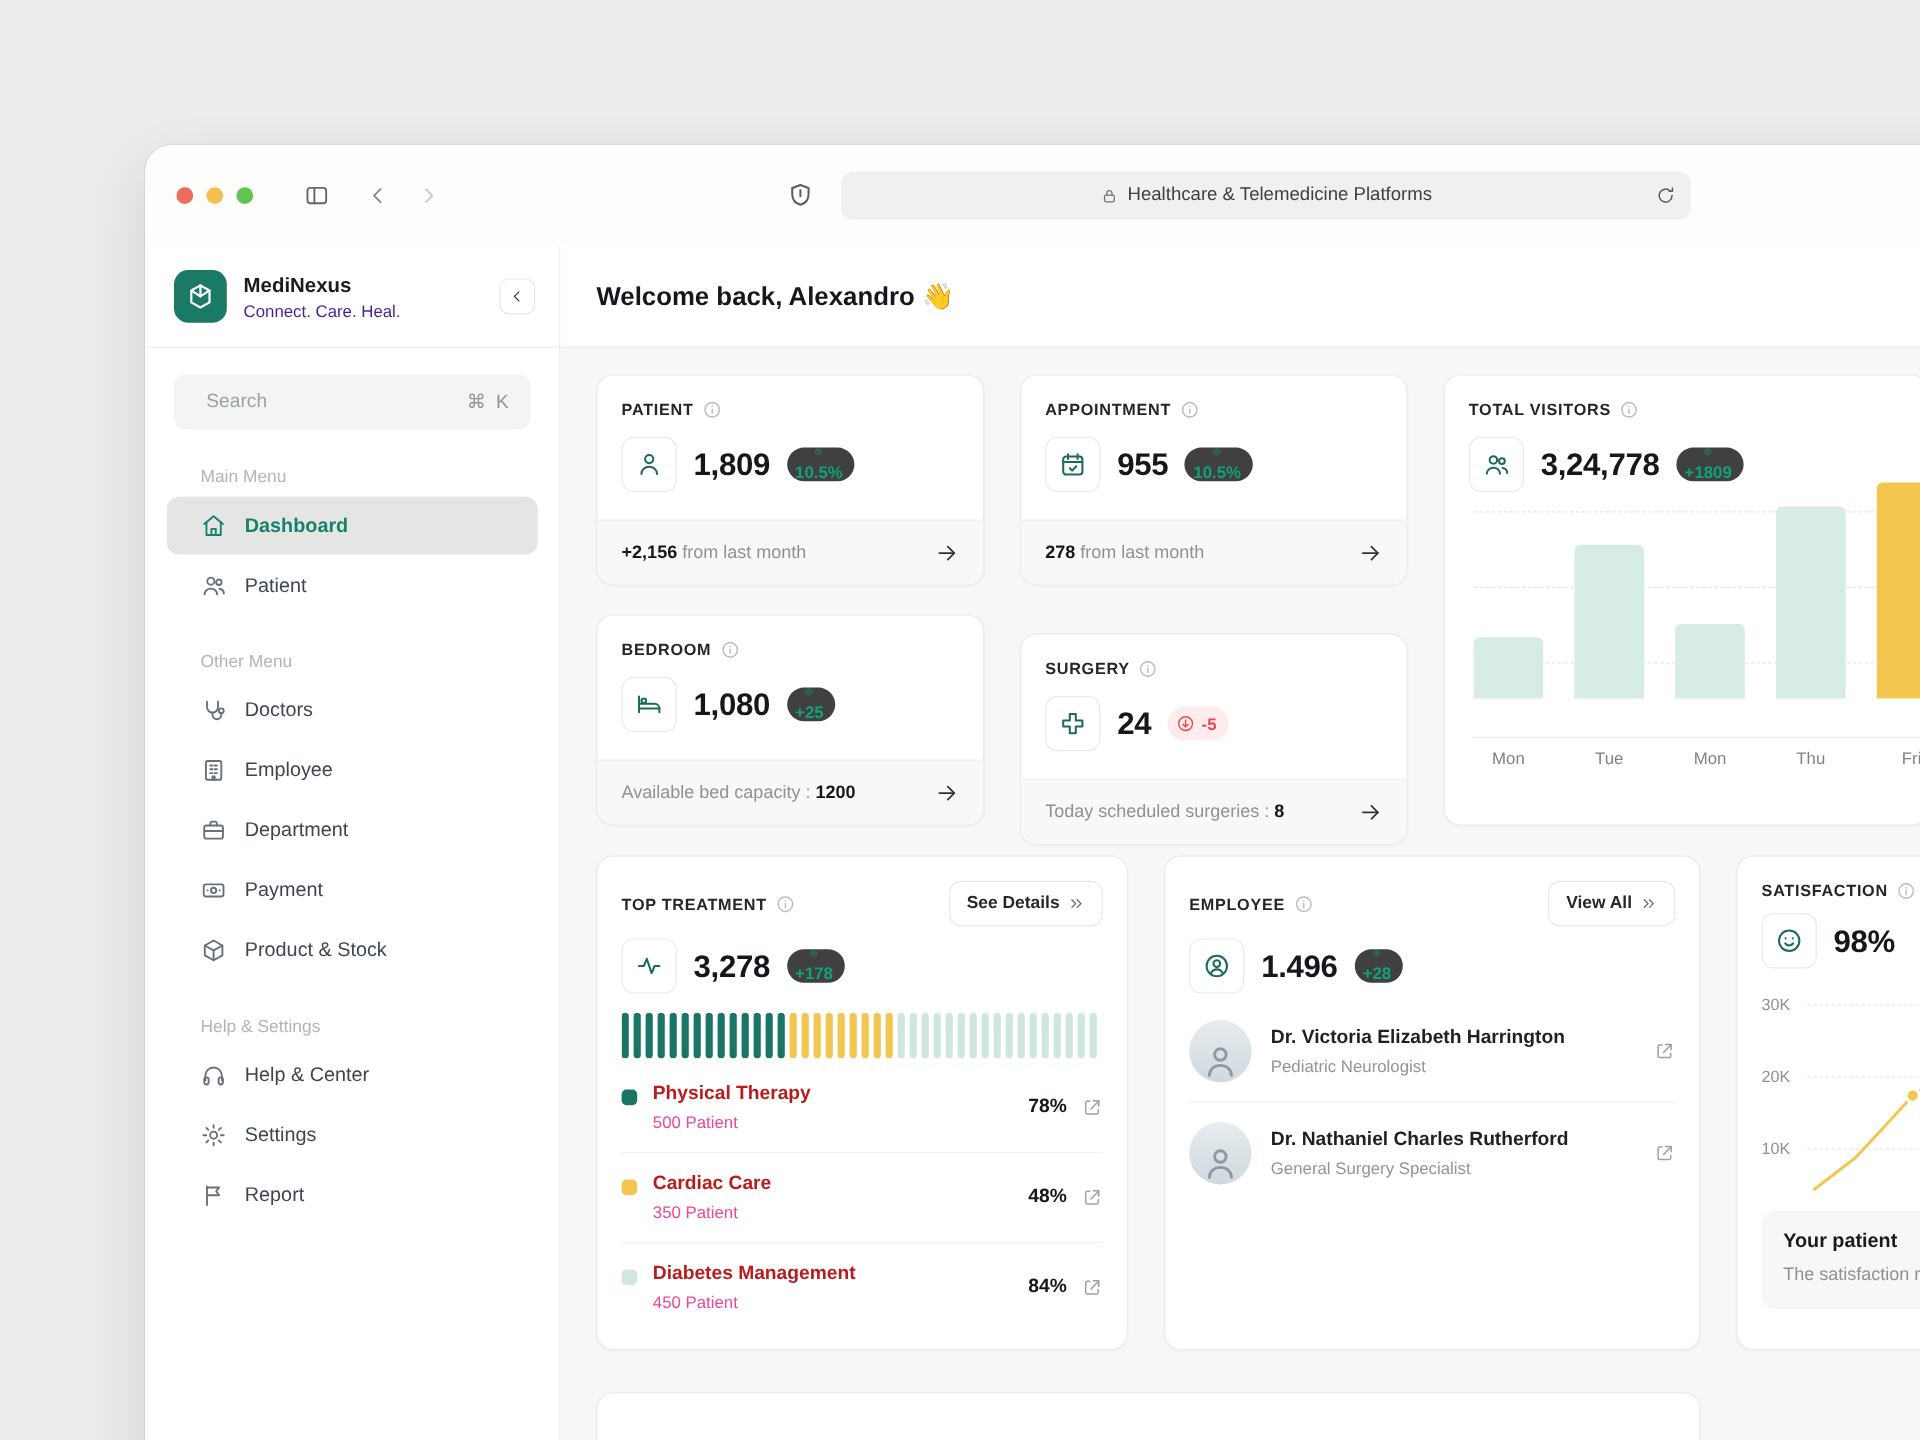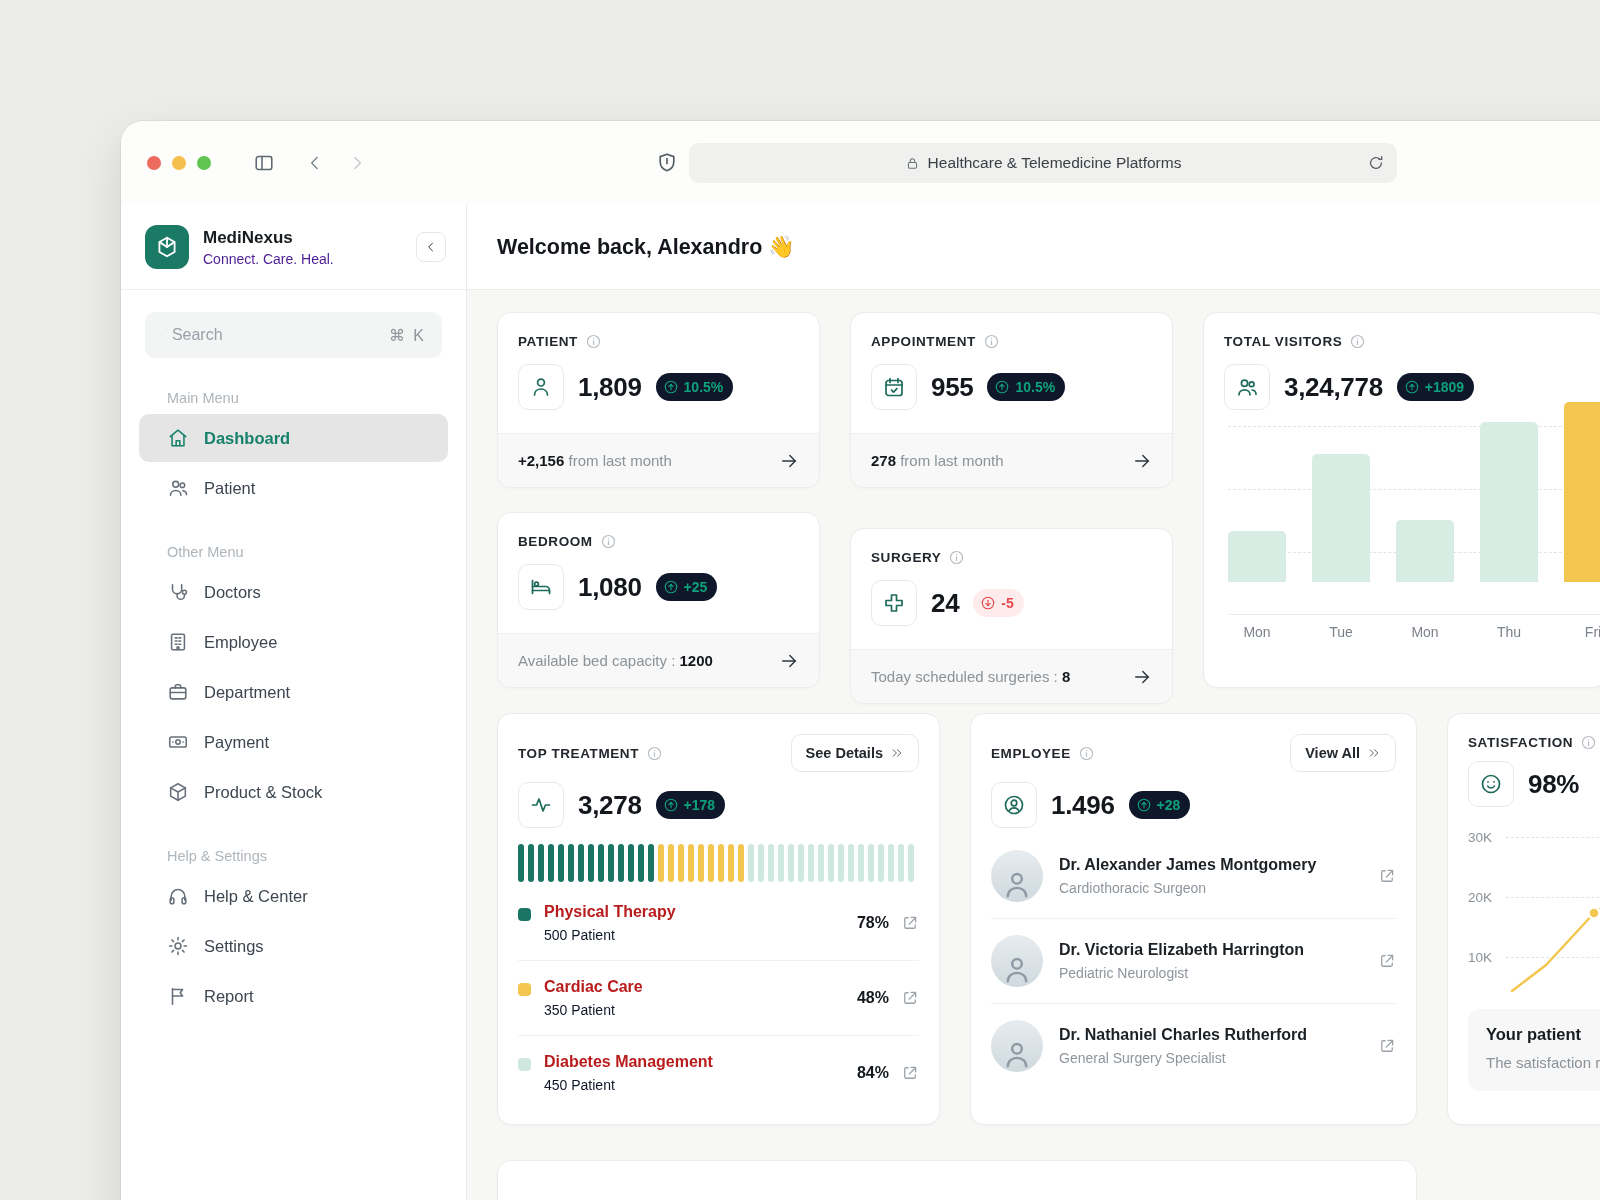--- a/index.html
+++ b/index.html
@@ -23,21 +23,21 @@
   .toolbar { position:relative; height:84px; background:#fdfdfc; display:flex; align-items:center; padding:0 26px; }
   .lights { display:flex; gap:11px; }
   .light { width:14px; height:14px; border-radius:50%; }
   .light.r{background:#ec6a5e}.light.y{background:#f4bf4f}.light.g{background:#61c554}
   .tb-ic { color:#5f6871; }
   .tb-panel { margin-left:42px; }
   .tb-back { margin-left:30px; color:#7c858d; }
   .tb-fwd  { margin-left:22px; color:#c3c8cc; }
   .tb-shield { position:absolute; left:534px; top:30px; color:#565e66; }
   .urlbar {
-    position:absolute; left:568px; top:22px; width:708px; height:40px;
+    position:absolute; left:580px; top:22px; width:708px; height:40px;
     background:#f0f0ef; border-radius:10px; display:flex; align-items:center; justify-content:center; gap:8px;
     color:#3c4146; font-size:15.5px;
   }
   .urlbar .lock { color:#6a7279; }
   .urlbar .reload { position:absolute; right:12px; color:#585f66; }
 
   
   .sidebar { position:absolute; left:0; top:84px; width:346px; bottom:0; background:#fff; border-right:1px solid #ebebea; }
   .brand { height:85px; display:flex; align-items:center; gap:14px; padding:0 20px 0 24px; border-bottom:1px solid #f0f0ef; }
   .logo { width:44px; height:44px; border-radius:12px; background:#1b7a66; display:flex; align-items:center; justify-content:center; color:#fff; }
@@ -65,21 +65,21 @@
   .card-head { display:flex; align-items:center; gap:7px; padding:20px 20px 0; }
   .card-title { font-size:13.5px; font-weight:700; letter-spacing:.6px; color:#22272d; }
   .info { color:#b7bdc3; }
   .head-btn { margin-left:auto; display:flex; align-items:center; gap:7px; height:38px; padding:0 14px; border:1px solid #e6e7e7; border-radius:10px; background:#fff; font-size:14.5px; font-weight:600; color:#23282e; cursor:pointer; font-family:inherit; }
   .head-btn .dch { color:#595f65; }
 
   .stat-row { display:flex; align-items:center; gap:14px; padding:14px 20px 0; }
   .icon-box { width:46px; height:46px; border:1px solid #e8e9e9; border-radius:10px; display:flex; align-items:center; justify-content:center; color:#1d6a5a; background:#fff; }
   .stat-value { font-size:26px; font-weight:700; letter-spacing:-.3px; color:#14181d; }
   .pill { display:flex; align-items:center; gap:5px; height:28px; padding:0 10px 0 7px; border-radius:14px; font-size:14px; font-weight:600; }
-  .pill.up { background:#0f172a; color:#0ea17c; }
+  .pill.up { background:#404040; color:#0ea17c;flex-direction:column; }
   .pill.down { background:#fdeceb; color:#e5484d; }
   .stat-footer { position:absolute; left:0; right:0; bottom:0; height:54px; background:#f7f8f7; border-top:1px solid #efefee; display:flex; align-items:center; justify-content:space-between; padding:0 20px; font-size:15px; color:#8b9298; cursor:pointer; }
   .stat-footer b { color:#14181d; font-weight:700; }
   .stat-footer .arr { color:#2e343a; }
 
   
   .vchart { position:relative; margin:16px 24px 0; height:218px; }
   .vgrid { position:absolute; left:0; right:-30px; border-top:1px dashed #e2e3e4; }
   .vbase { position:absolute; left:0; right:-30px; top:188px; border-top:1px solid #ebebea; }
   .vbars { position:relative; display:flex; gap:26px; align-items:flex-end; height:218px; }
@@ -88,21 +88,21 @@
   .vlabel { margin-top:9px; font-size:14px; color:#7b828a; height:20px; }
 
   
   .stripes { display:flex; gap:4px; align-items:stretch; height:38px; margin:16px 20px 0; overflow:hidden; }
   .stripe { width:6px; flex:none; border-radius:3px; }
   .t-list { margin:4px 20px 0; }
   .t-row { display:flex; align-items:center; padding:17px 0; border-top:1px solid #f0f1f1; }
   .t-row:first-child { border-top:none; }
   .t-swatch { width:13px; height:13px; border-radius:4px; margin-right:13px; flex:none; align-self:flex-start; margin-top:5px; }
   .t-name { font-size:16px; font-weight:600; color:#b91c1c; }
-  .t-sub { font-size:14px; color:#0f172a; margin-top:6px; }
+  .t-sub { font-size:14px; color:#ec4899; margin-top:6px; }
   .t-right { margin-left:auto; display:flex; align-items:center; gap:12px; }
   .t-pct { font-size:16px; font-weight:700; color:#14181d; }
   .ext { color:#9aa1a8; cursor:pointer; }
 
   
   .d-list { margin:6px 20px 0; }
   .d-row { display:flex; align-items:center; padding:16px 0; border-top:1px solid #f0f1f1; }
   .d-row:first-child { border-top:none; }
   .avatar { width:52px; height:52px; border-radius:50%; background:linear-gradient(180deg,#e7ecef,#cfd9de); margin-right:16px; display:flex; align-items:flex-end; justify-content:center; overflow:hidden; flex:none; color:#8d9aa5; }
   .d-name { font-size:16px; font-weight:600; color:#1c2126; }
@@ -710,34 +710,20 @@
           </span>
         </div>
         <div class="d-list">
           <div class="d-row">
             <span class="avatar">
                 <svg class="ic" width="34" height="34">
                   <use href="#i-person"></use>
                 </svg>
               </span>
             <span>
-              <div class="d-name">Dr. Alexander James Montgomery</div>
-              <div class="d-role">Cardiothoracic Surgeon</div>
-            </span>
-            <svg class="ic ext d-ext" width="18" height="18">
-                <use href="#i-ext"></use>
-              </svg>
-          </div>
-          <div class="d-row">
-            <span class="avatar">
-                <svg class="ic" width="34" height="34">
-                  <use href="#i-person"></use>
-                </svg>
-              </span>
-            <span>
               <div class="d-name">Dr. Victoria Elizabeth Harrington</div>
               <div class="d-role">Pediatric Neurologist</div>
             </span>
             <svg class="ic ext d-ext" width="18" height="18">
                 <use href="#i-ext"></use>
               </svg>
           </div>
           <div class="d-row">
             <span class="avatar">
                 <svg class="ic" width="34" height="34">

